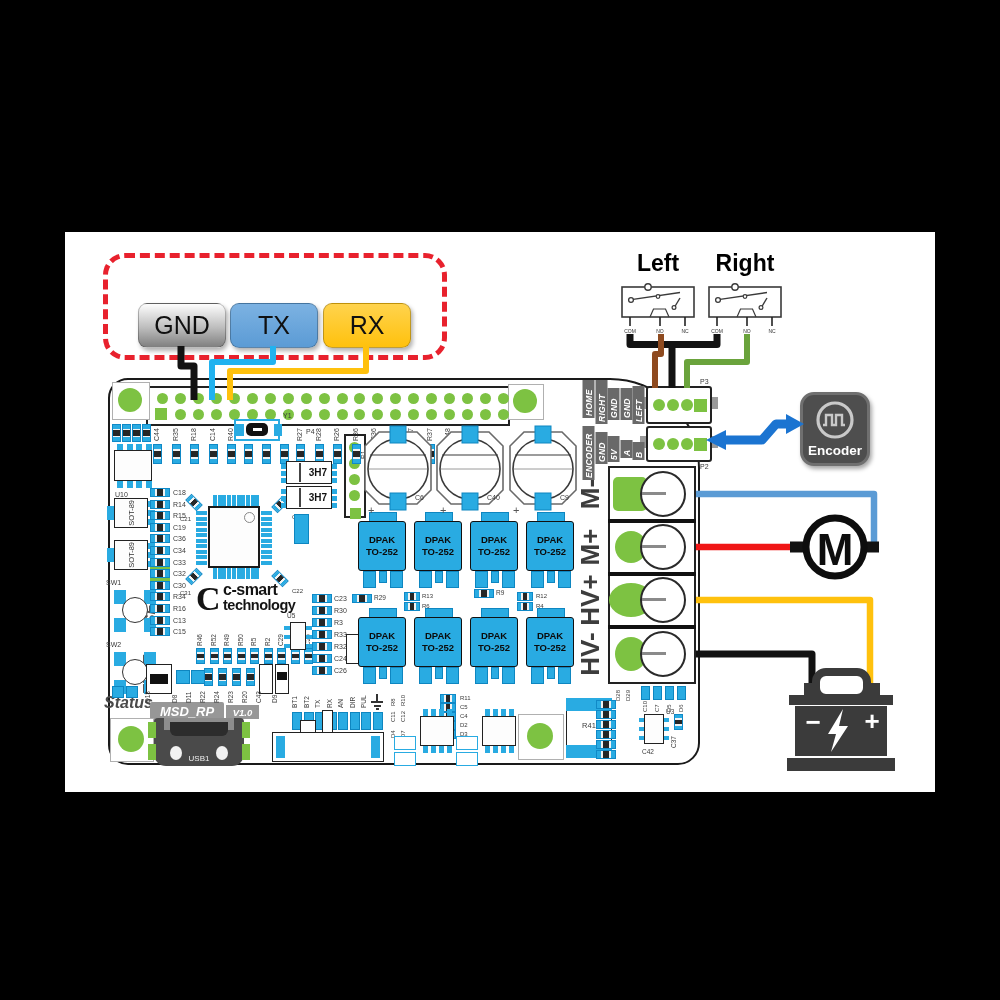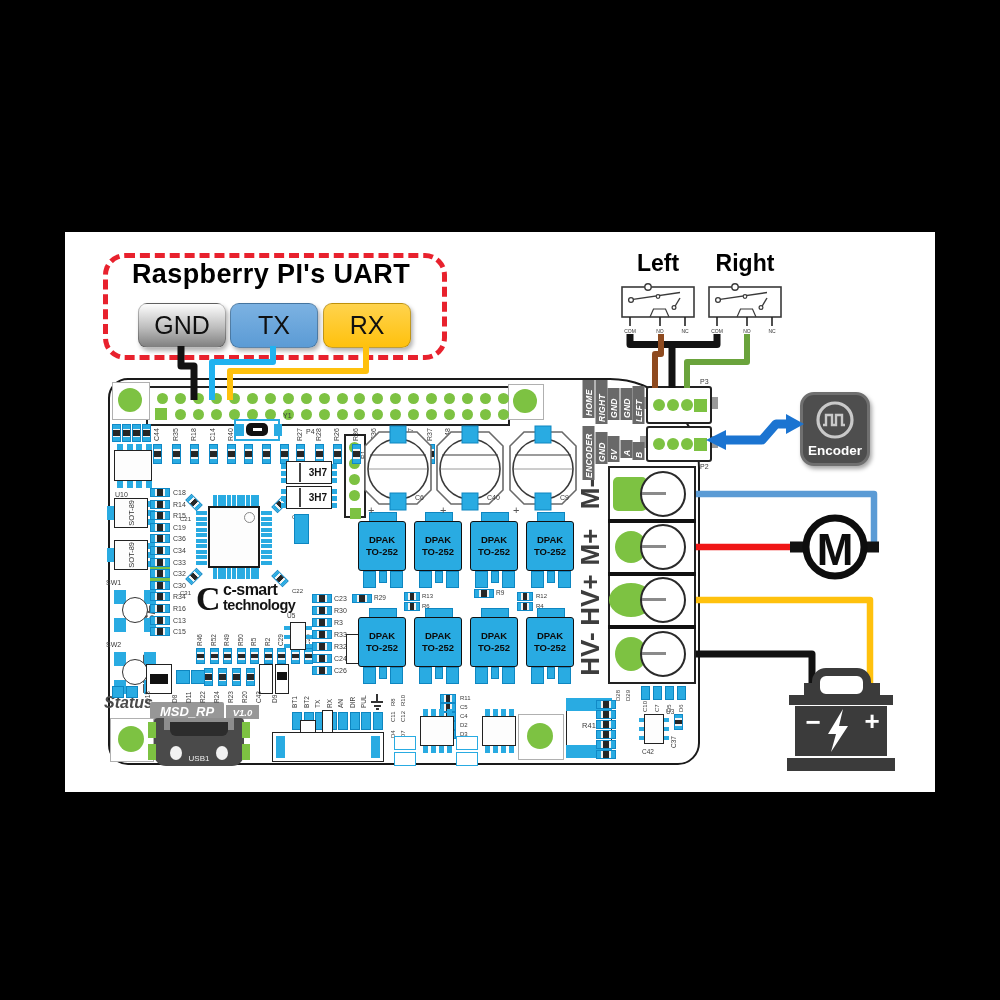--- a/index.html
+++ b/index.html
@@ -38,21 +38,20 @@
           font-family:"Liberation Sans",sans-serif;}
   .batsign{font-size:26px;font-weight:bold;fill:#fff;text-anchor:middle;font-family:"Liberation Sans",sans-serif;}
 </style>
 </head>
 <body>
 
 <div id="stage">
   <div class="abs" id="panel"></div>
 
   <div class="abs" id="uartbox"></div>
-  <div class="abs" id="uarttitle">Raspberry PI's UART</div>
   <div class="abs pill" id="pill-gnd">GND</div>
   <div class="abs pill" id="pill-tx">TX</div>
   <div class="abs pill" id="pill-rx">RX</div>
 
   <div class="abs swname" style="left:620px;width:76px;">Left</div>
   <div class="abs swname" style="left:704px;width:82px;">Right</div>
 
   <div class="abs" id="board"></div>
   <div class="abs" id="p4header"></div>
 

